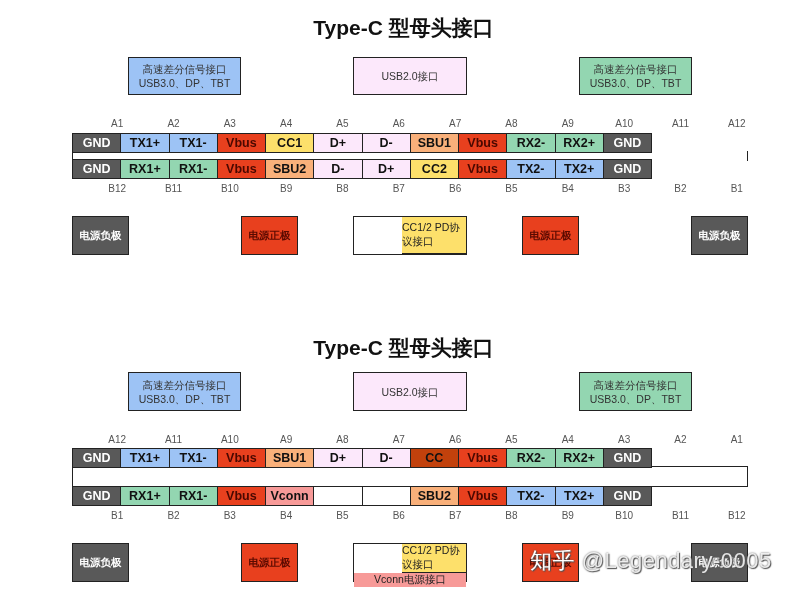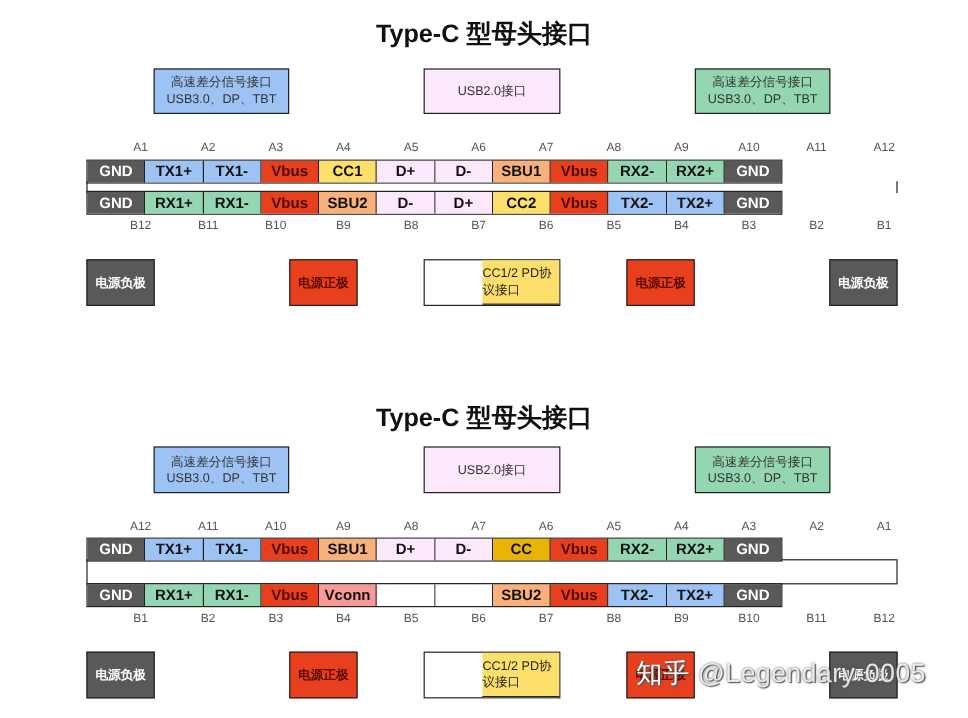--- a/index.html
+++ b/index.html
@@ -143,21 +143,21 @@
   </div>
 <div class="gap" style="top:466px;height:21px;"></div>
 <div class="row" style="top:448px;height:20px;" id="m-top-row">
     <div class="cell" style="background: rgb(89, 89, 89); color: rgb(255, 255, 255);">GND</div>
     <div class="cell" style="background: rgb(157, 195, 245);">TX1+</div>
     <div class="cell" style="background: rgb(157, 195, 245);">TX1-</div>
     <div class="cell" style="background: rgb(232, 64, 30); color: rgb(74, 8, 0);">Vbus</div>
     <div class="cell" style="background: rgb(249, 176, 122);">SBU1</div>
     <div class="cell" style="background: rgb(252, 232, 251);">D+</div>
     <div class="cell" style="background: rgb(252, 232, 251);">D-</div>
-    <div class="cell" style="background: #eab308; text-align: center;">CC</div>
+    <div class="cell" style="background: #c2410c; text-align: center;">CC</div>
     <div class="cell" style="background: rgb(232, 64, 30); color: rgb(74, 8, 0);">Vbus</div>
     <div class="cell" style="background: rgb(147, 214, 177);">RX2-</div>
     <div class="cell" style="background: rgb(147, 214, 177);">RX2+</div>
     <div class="cell" style="background: rgb(89, 89, 89); color: rgb(255, 255, 255);">GND</div>
   </div>
 <div class="row" style="top:486px;height:20px;" id="m-bottom-row">
     <div class="cell" style="background: rgb(89, 89, 89); color: rgb(255, 255, 255);">GND</div>
     <div class="cell" style="background: rgb(147, 214, 177);">RX1+</div>
     <div class="cell" style="background: rgb(147, 214, 177);">RX1-</div>
     <div class="cell" style="background: rgb(232, 64, 30); color: rgb(74, 8, 0);">Vbus</div>
@@ -182,20 +182,21 @@
     <div class="lbl">B9</div>
     <div class="lbl">B10</div>
     <div class="lbl">B11</div>
     <div class="lbl">B12</div>
   </div>
 
 <div class="pwr" style="left:72px;top:543px;width:57px;height:39px;background:#595959;color:#fff;">电源负极</div>
 <div class="pwr" style="left:241px;top:543px;width:57px;height:39px;background:#e8401e;color:#5a0a00;">电源正极</div>
 <div class="split" style="left:353px;top:543px;width:114px;height:39px;">
   <div style="background:#fde06b;">CC1/2 PD协议接口</div>
+  <div style="background:#f79a98;">Vconn电源接口</div>
 </div>
 <div class="pwr" style="left:522px;top:543px;width:57px;height:39px;background:#e8401e;color:#5a0a00;">电源正极</div>
 <div class="pwr" style="left:691px;top:543px;width:57px;height:39px;background:#595959;color:#fff;">电源负极</div>
 
 <div class="watermark">
   <span>知乎</span>
   <span class="wm-at">@Legendary-0005</span>
 </div>
 
 </body></html>

